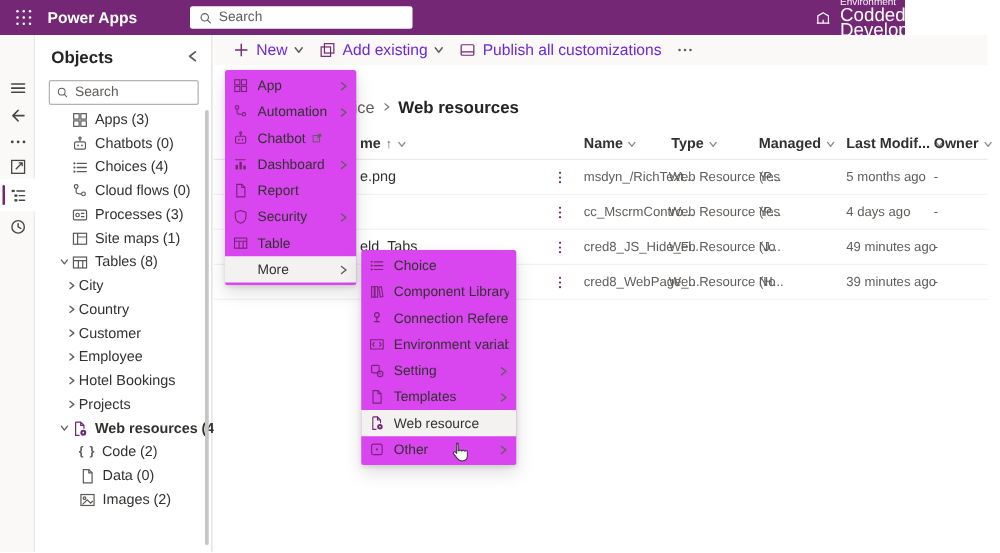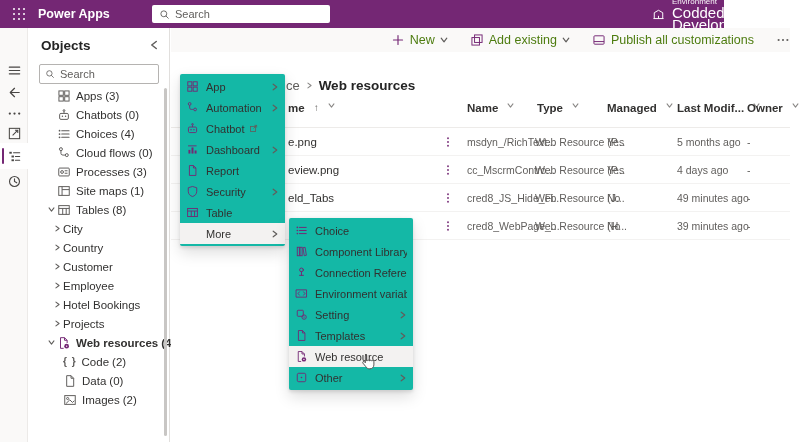--- a/index.html
+++ b/index.html
@@ -49,49 +49,49 @@
   .lv1{padding-left:22px;}
   .lv2{padding-left:34px;}
   .tcount{margin-left:3px;}
   .sel-row{font-weight:700;}
   .sel-row .tic{color:#742774;}
   .scrollthumb{position:absolute;right:2px;top:60px;width:3px;height:348px;background:#c8c6c4;border-radius:2px;}
 
   
   .main{position:absolute;left:171px;top:28px;width:629px;height:414px;background:#fff;}
   .toolbar{position:absolute;left:0;top:0;width:619px;height:24px;background:#faf9f8;
-           display:flex;align-items:center;padding-left:15px;gap:22px;font-size:12.5px;color:#4d7c0f;justify-content:flex-end;}
+           display:flex;align-items:center;padding-left:15px;gap:12px;font-size:12.5px;color:#6d28d9;}
   .tbtn{display:flex;align-items:center;gap:5px;white-space:nowrap;}
   .tbic{width:14px;height:14px;color:#742774;flex:none;}
   .chevd{width:8px;height:8px;color:#605e5c;transform:rotate(90deg);flex:none;}
   .overflow svg{width:14px;height:14px;color:#605e5c;}
 
   .breadcrumb{position:absolute;left:112px;top:46px;height:22px;display:flex;align-items:center;gap:6px;white-space:nowrap;}
   .bc-frag{font-size:13px;color:#605e5c;}
   .bc-sep{width:7px;height:7px;color:#8a8886;}
   .bc-cur{font-size:13.5px;font-weight:700;color:#242424;}
 
   .thead{position:absolute;left:0;top:74px;width:619px;height:26px;border-bottom:1px solid #edebe9;}
-  .hc{position:absolute;top:0;height:26px;display:flex;align-items:flex-start;gap:9px;
+  .hc{position:absolute;top:0;height:26px;display:flex;align-items:center;gap:4px;
       font-size:11.5px;font-weight:700;color:#323130;white-space:nowrap;}
   .hc .chev{width:7px;height:7px;color:#8a8886;transform:rotate(90deg);}
   .sort{font-size:10px;color:#605e5c;font-weight:400;}
   .h0{left:117px}.h1{left:296px}.h2{left:366px}.h3{left:436px}.h4{left:506px}.h5{left:576px}
 
   .trowm{position:absolute;left:0;width:619px;height:28px;border-bottom:1px solid #f3f2f1;}
   .r0{top:100px}.r1{top:128px}.r2{top:156px}.r3{top:184px}
   .trowm span{position:absolute;top:0;line-height:28px;white-space:nowrap;}
   .c0{left:117px;font-size:11.5px;color:#323130;}
   .cdots{position:absolute;left:271px;top:8px;width:12px;height:12px;color:#742774;}
   .c1{left:296px}.c2{left:364px}.c3{left:436px}.c4{left:506px}.c5{left:576px}
   .c1,.c2,.c3,.c4,.c5{font-size:10.5px;color:#605e5c;}
 
   
-  .menu{position:absolute;background:#14b8a6;border-radius:2px;padding:2px 0;
-        box-shadow:0 6.4px 14.4px rgba(0,0,0,.13),0 1.2px 3.6px rgba(0,0,0,.11);margin-top:18px;}
+  .menu{position:absolute;background:#d946ef;border-radius:2px;padding:2px 0;
+        box-shadow:0 6.4px 14.4px rgba(0,0,0,.13),0 1.2px 3.6px rgba(0,0,0,.11);}
   .menu-new{left:180px;top:56px;width:105px;z-index:20;}
   .menu-sub{left:289px;top:200px;width:124px;z-index:21;}
   .mi{height:21px;display:flex;align-items:center;padding:0 6px;font-size:11px;color:#323130;white-space:nowrap;}
   .mi.hl{background:#f3f2f1;}
   .mic{width:13px;height:13px;margin-right:7px;color:#742774;flex:none;}
   .mspacer{width:13px;margin-right:7px;flex:none;}
   .ml{flex:1;overflow:hidden;}
   .sub{width:8px;height:8px;color:#605e5c;flex:none;}
   .ext{width:9px;height:9px;color:#605e5c;margin-left:4px;flex:none;}
 
@@ -628,21 +628,20 @@
       <svg class="cdots">
           <use href="#i-dotsv"></use>
         </svg>
       <span class="c1">msdyn_/RichText...</span>
       <span class="c2">Web Resource (P...</span>
       <span class="c3">Yes</span>
       <span class="c4">5 months ago</span>
       <span class="c5">-</span>
     </div>
     <div class="trowm r1">
-      <span class="c0">eview.png</span>
       <svg class="cdots">
           <use href="#i-dotsv"></use>
         </svg>
       <span class="c1">cc_MscrmContro...</span>
       <span class="c2">Web Resource (P...</span>
       <span class="c3">Yes</span>
       <span class="c4">4 days ago</span>
       <span class="c5">-</span>
     </div>
     <div class="trowm r2">

